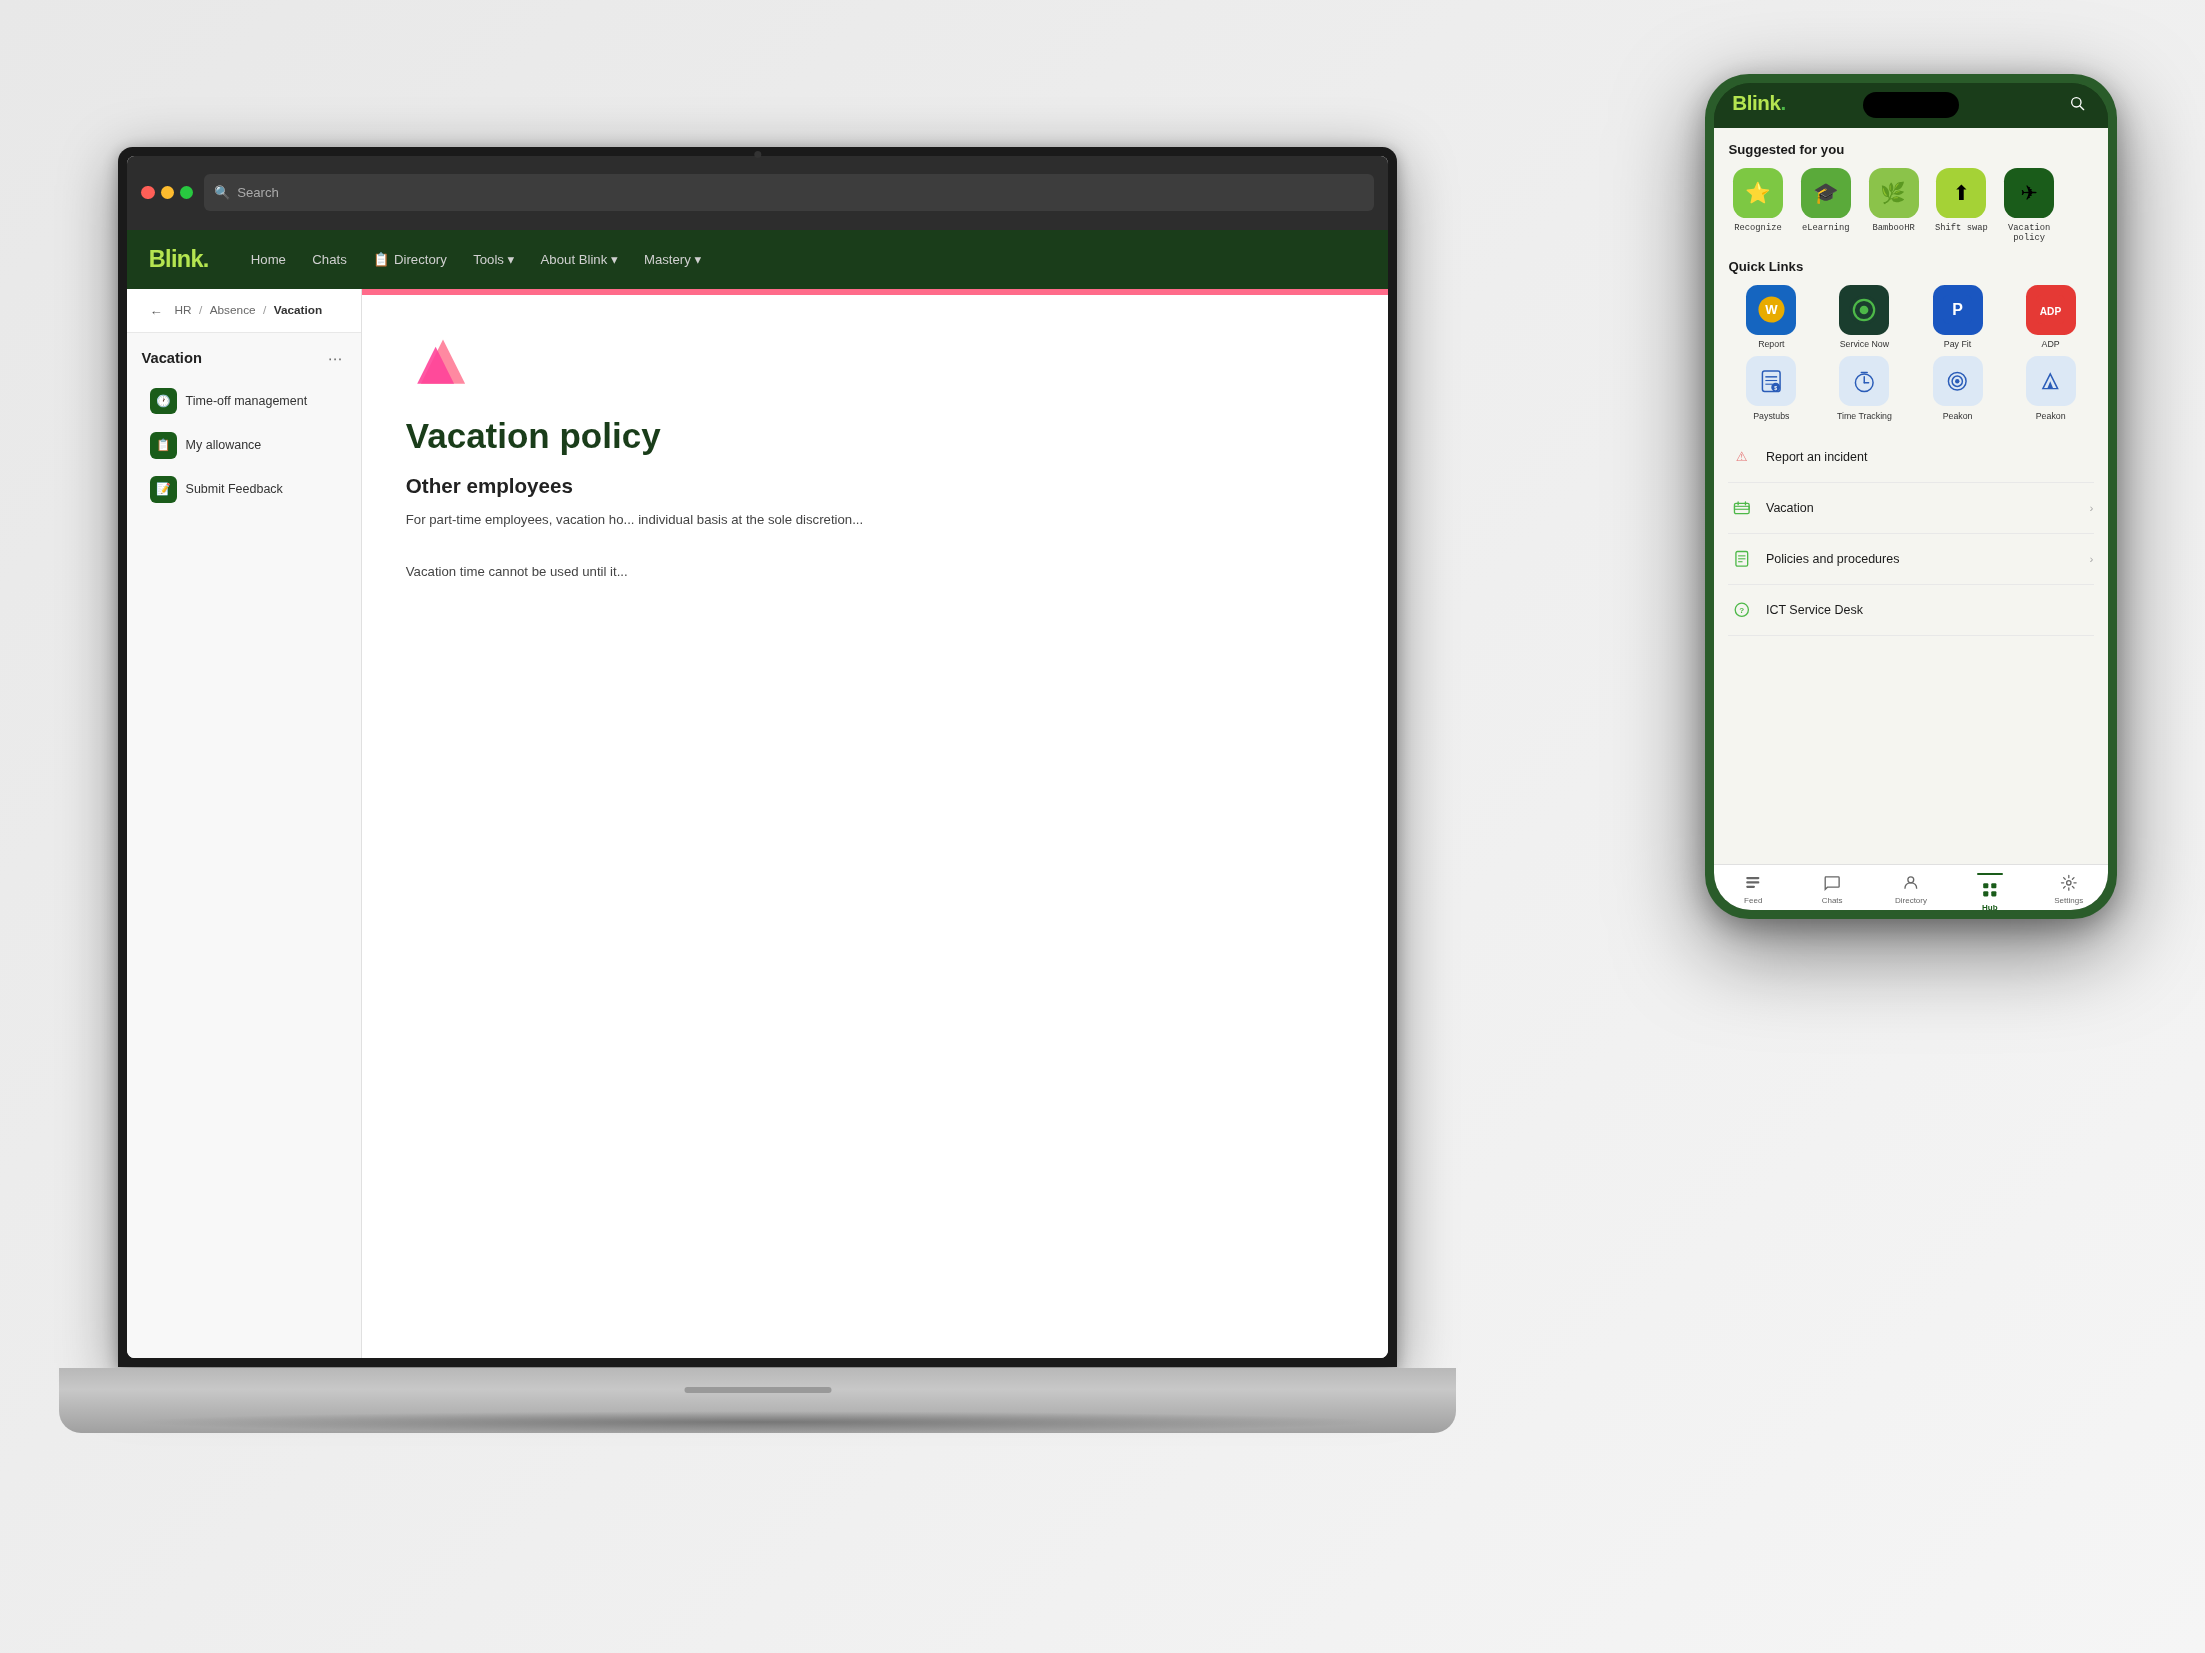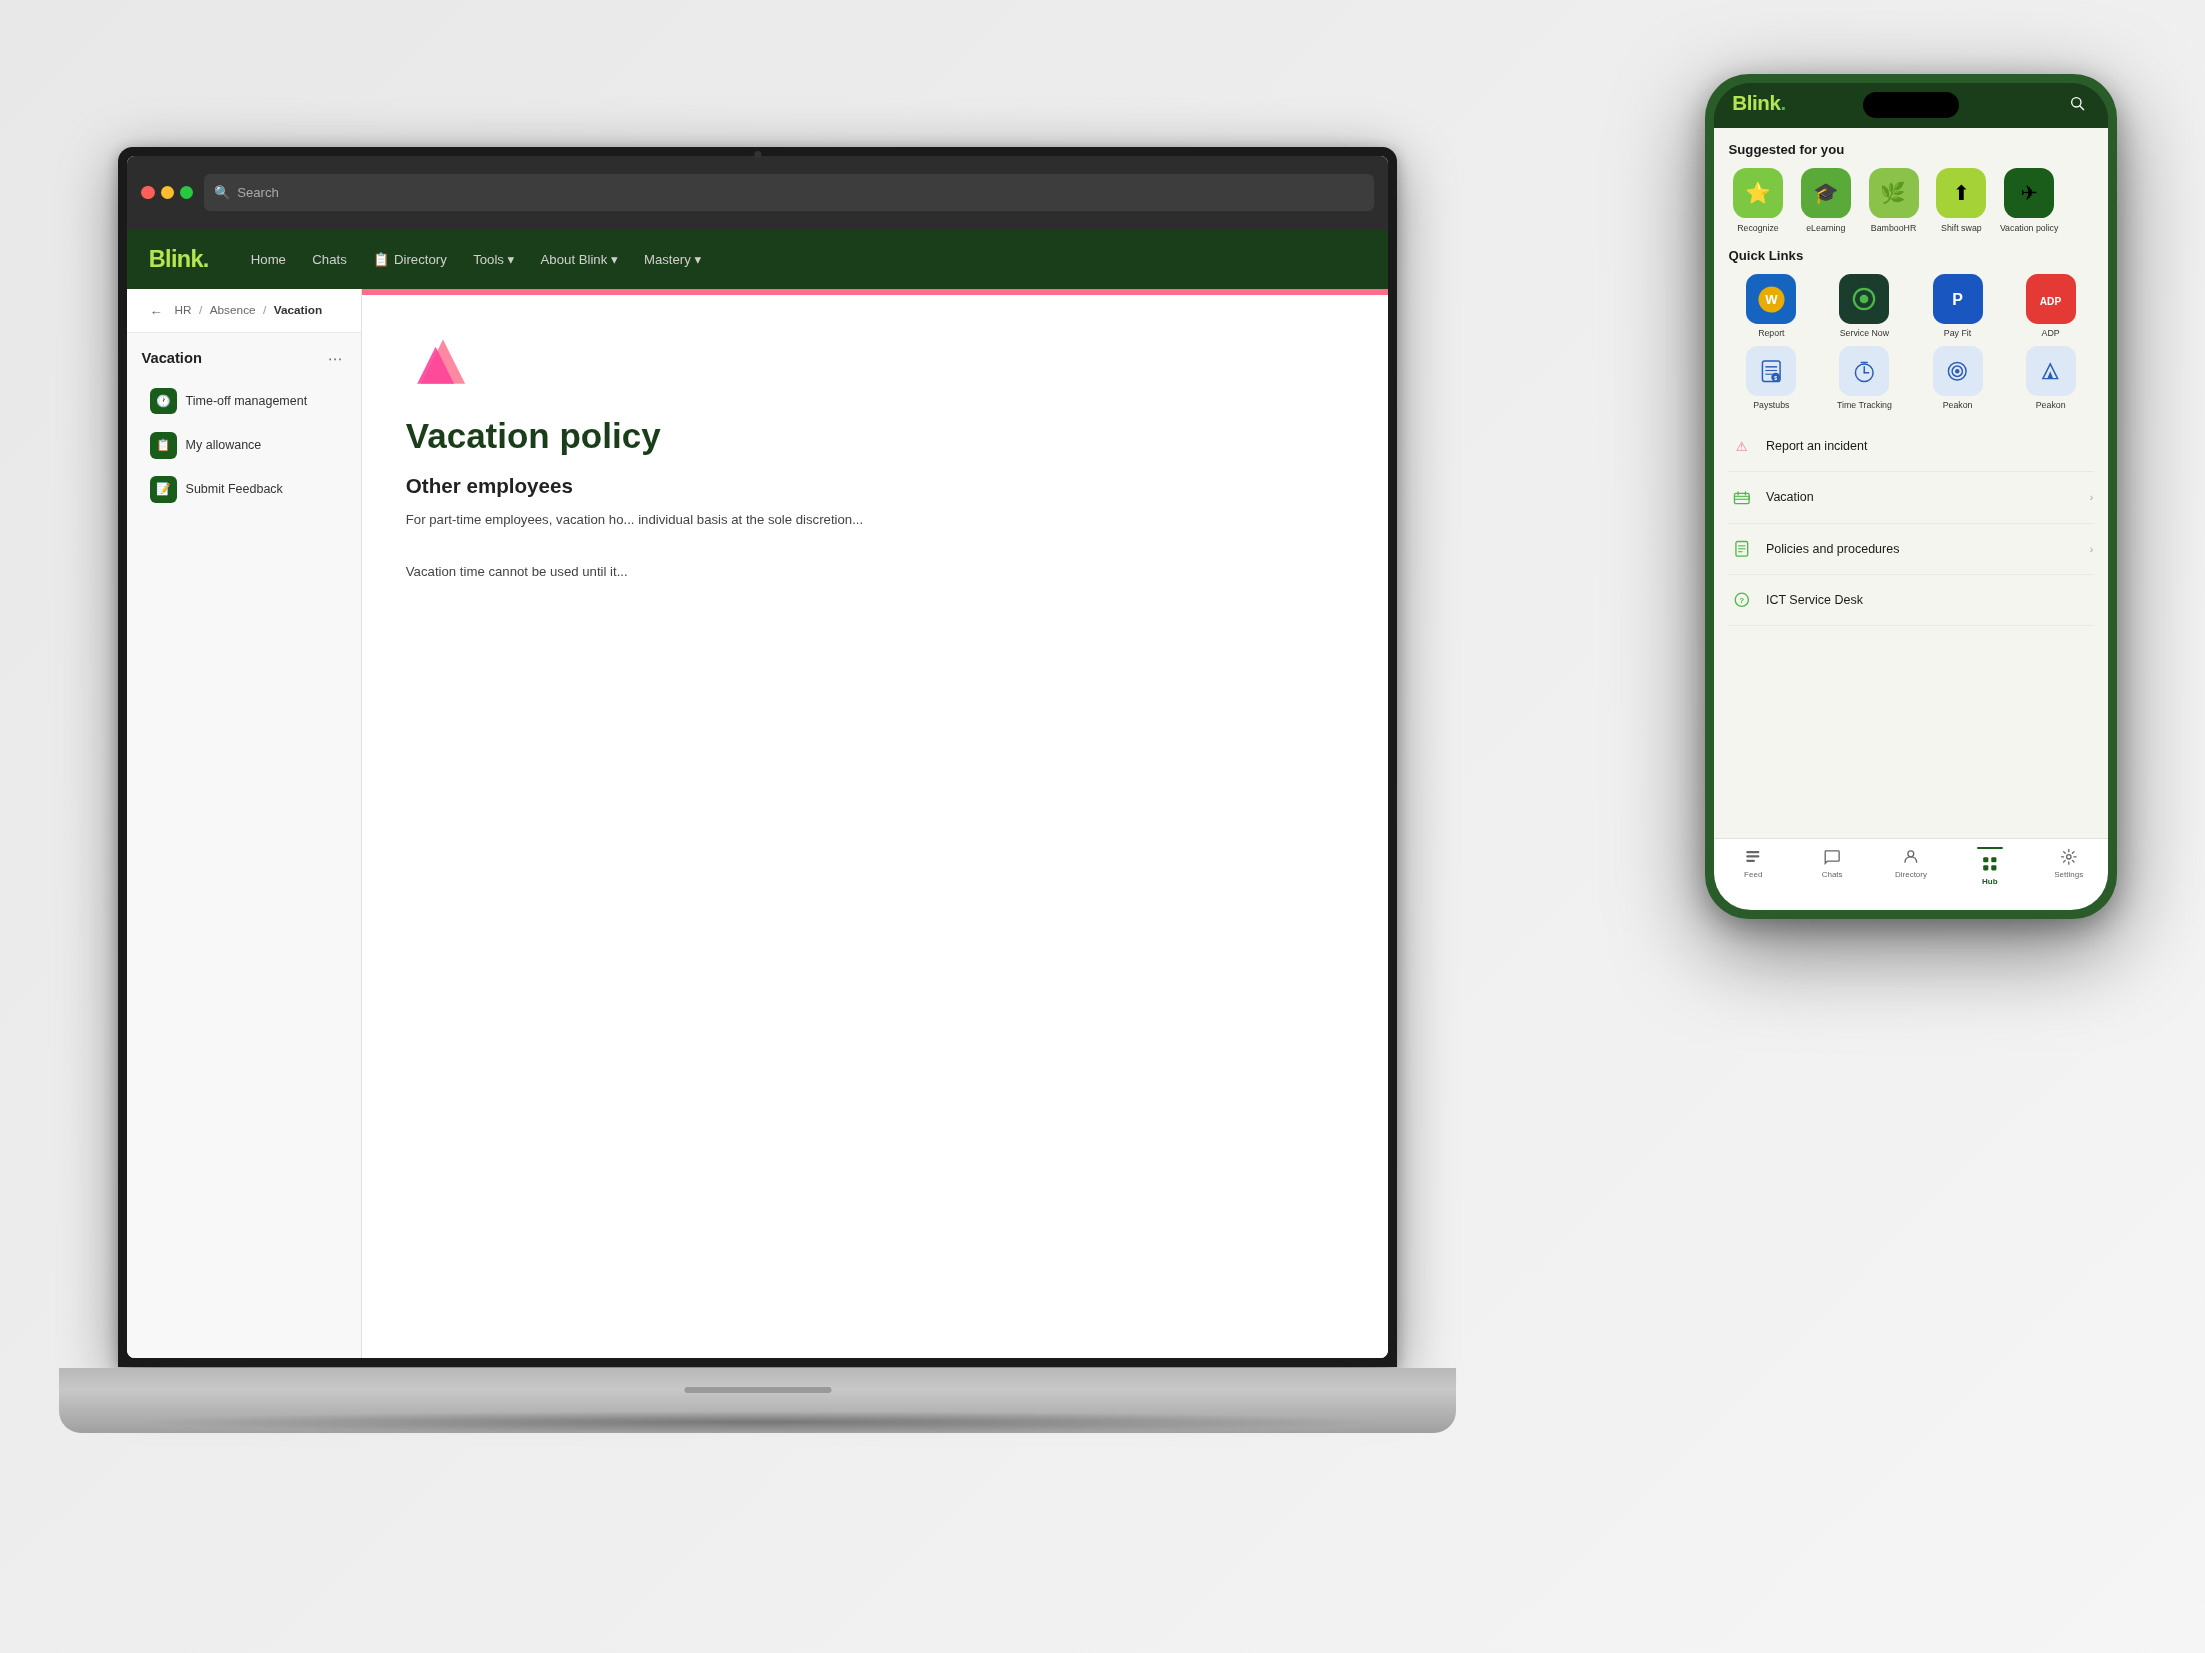--- a/index.html
+++ b/index.html
@@ -457,20 +457,21 @@
       display: flex;
       align-items: center;
       justify-content: center;
       font-size: 20.6px;
     }
     .suggested-label {
       font-size: 8.8px;
       color: #333;
       text-align: center;
       line-height: 1.2;
+      font-family: Liberation Mono, monospace;
     }
 
     .quick-links-section {
       padding: 7.4px 14.7px 7.4px;
     }
     .quick-links-grid {
       display: grid;
       grid-template-columns: repeat(4, 1fr);
       gap: 7.4px;
     }
@@ -533,21 +534,21 @@
       color: #1a1a1a;
       flex: 1;
     }
     .phone-menu-chevron {
       color: #aaa;
       font-size: 11.8px;
     }
 
     
     .phone-bottom-nav {
-      height: 72px;
+      height: 46px;
       background: #fff;
       display: flex;
       align-items: flex-start;
       padding-top: 7.4px;
       border-top: 0.7px solid #e0e0e0;
       flex-shrink: 0;
     }
     .phone-nav-item {
       flex: 1;
       display: flex;

